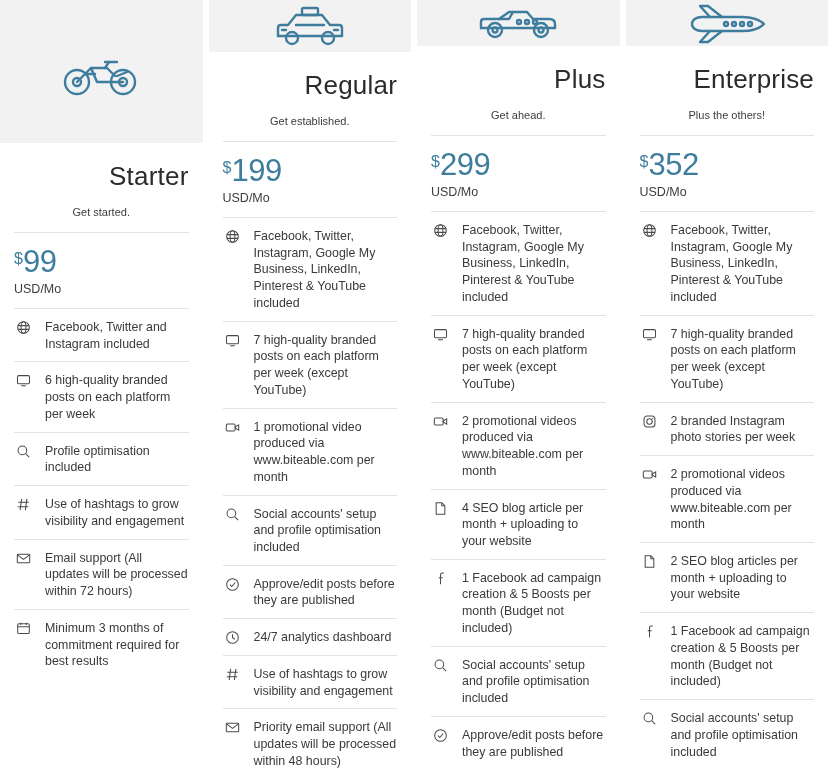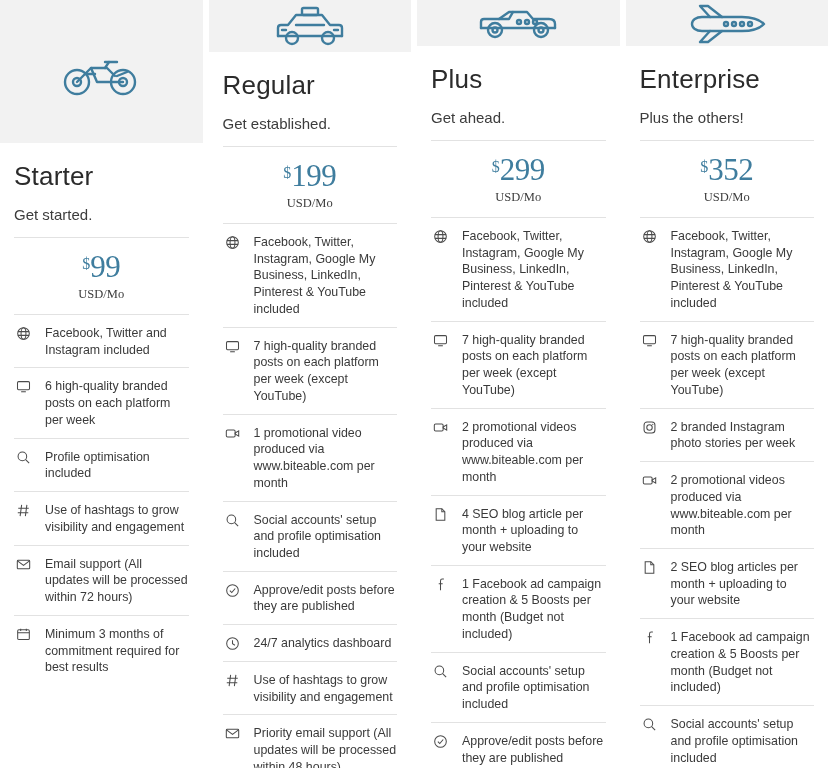--- a/index.html
+++ b/index.html
@@ -40,44 +40,44 @@
     display: block;
   }
   .plan-body {
     padding: 0 14px;
     box-sizing: border-box;
     flex: 1 1 auto;
     display: flex;
     flex-direction: column;
   }
   .plan-name {
-    text-align: left;
+    text-align: right;
     font-size: 26px;
     color: #2b2b2b;
     margin-top: 18px;
     margin-bottom: 0;
     font-weight: normal;
     letter-spacing: 0.2px;
   }
   .plan-tagline {
-    font-size: 15px;
+    text-align: center;
+    font-size: 11px;
     color: #3c3c3c;
     margin-top: 14px;
     margin-bottom: 14px;
   }
   .divider {
     height: 1px;
     background: #e2e2e2;
     width: 100%;
   }
   .price-zone {
-    text-align: center;
+    text-align: left;
     padding-top: 13px;
     padding-bottom: 12px;
-    font-family: Liberation Serif, serif;
   }
   .price-line {
     color: #3f7d9e;
     line-height: 1;
     white-space: nowrap;
   }
   .price-currency {
     font-size: 16px;
     vertical-align: top;
     position: relative;

